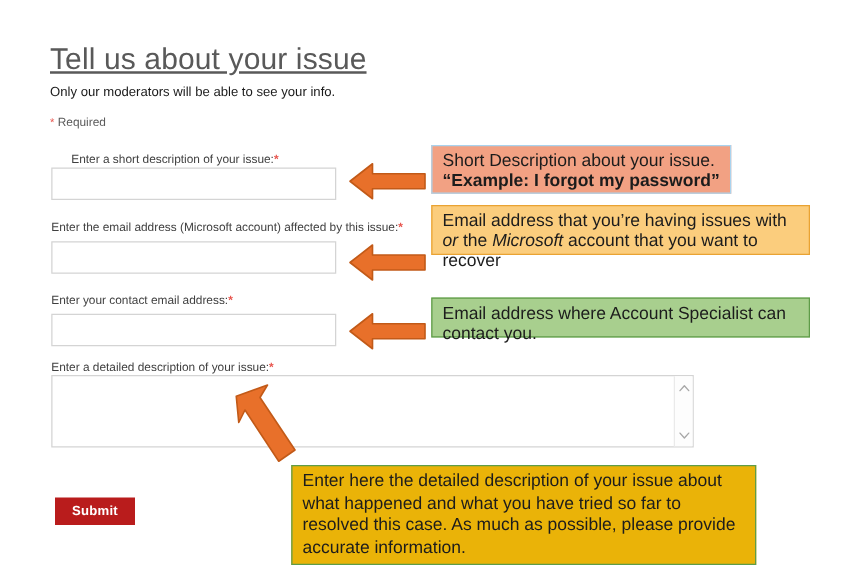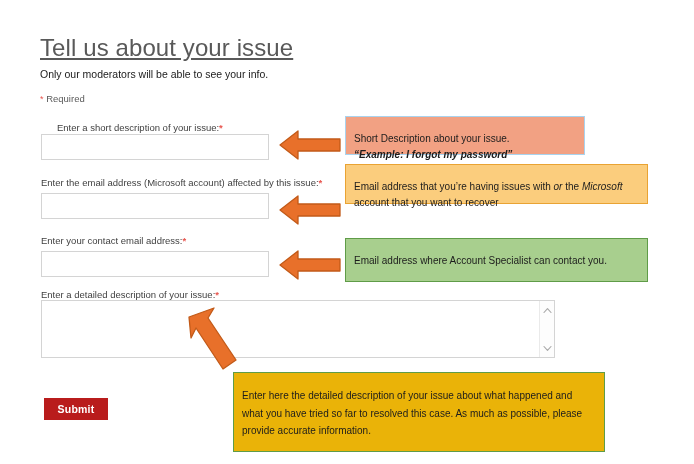--- a/index.html
+++ b/index.html
@@ -141,53 +141,52 @@
     font-weight: bold;
     letter-spacing: 0.2px;
     cursor: pointer;
     padding: 0;
   }
 
   
   .callout {
     position: absolute;
     box-sizing: border-box;
-    font-size: 10px;
+    font-size: 14px;
     line-height: 16px;
     color: #1c1c1c;
-    padding: 14px 8px 4px 8px;
+    padding: 3px 8px 4px 8px;
   }
 
   #callout-short {
     left: 345px;
     top: 116px;
     width: 240px;
     height: 39px;
     background: #f2a183;
     border: 1.5px solid #a9d3ee;
   }
   #callout-short .line2 {
     font-weight: bold;
-    font-style: italic;
   }
 
   #callout-email {
     left: 345px;
     top: 164px;
     width: 303px;
     height: 40px;
     background: #fbcd7d;
     border: 1.5px solid #e9a333;
   }
 
   #callout-contact {
     left: 345px;
     top: 238px;
     width: 303px;
-    height: 44px;
+    height: 32px;
     background: #a8cf8e;
     border: 1.5px solid #5f9c48;
   }
 
   #callout-detail {
     left: 233px;
     top: 372px;
     width: 372px;
     height: 80px;
     background: #eab308;

